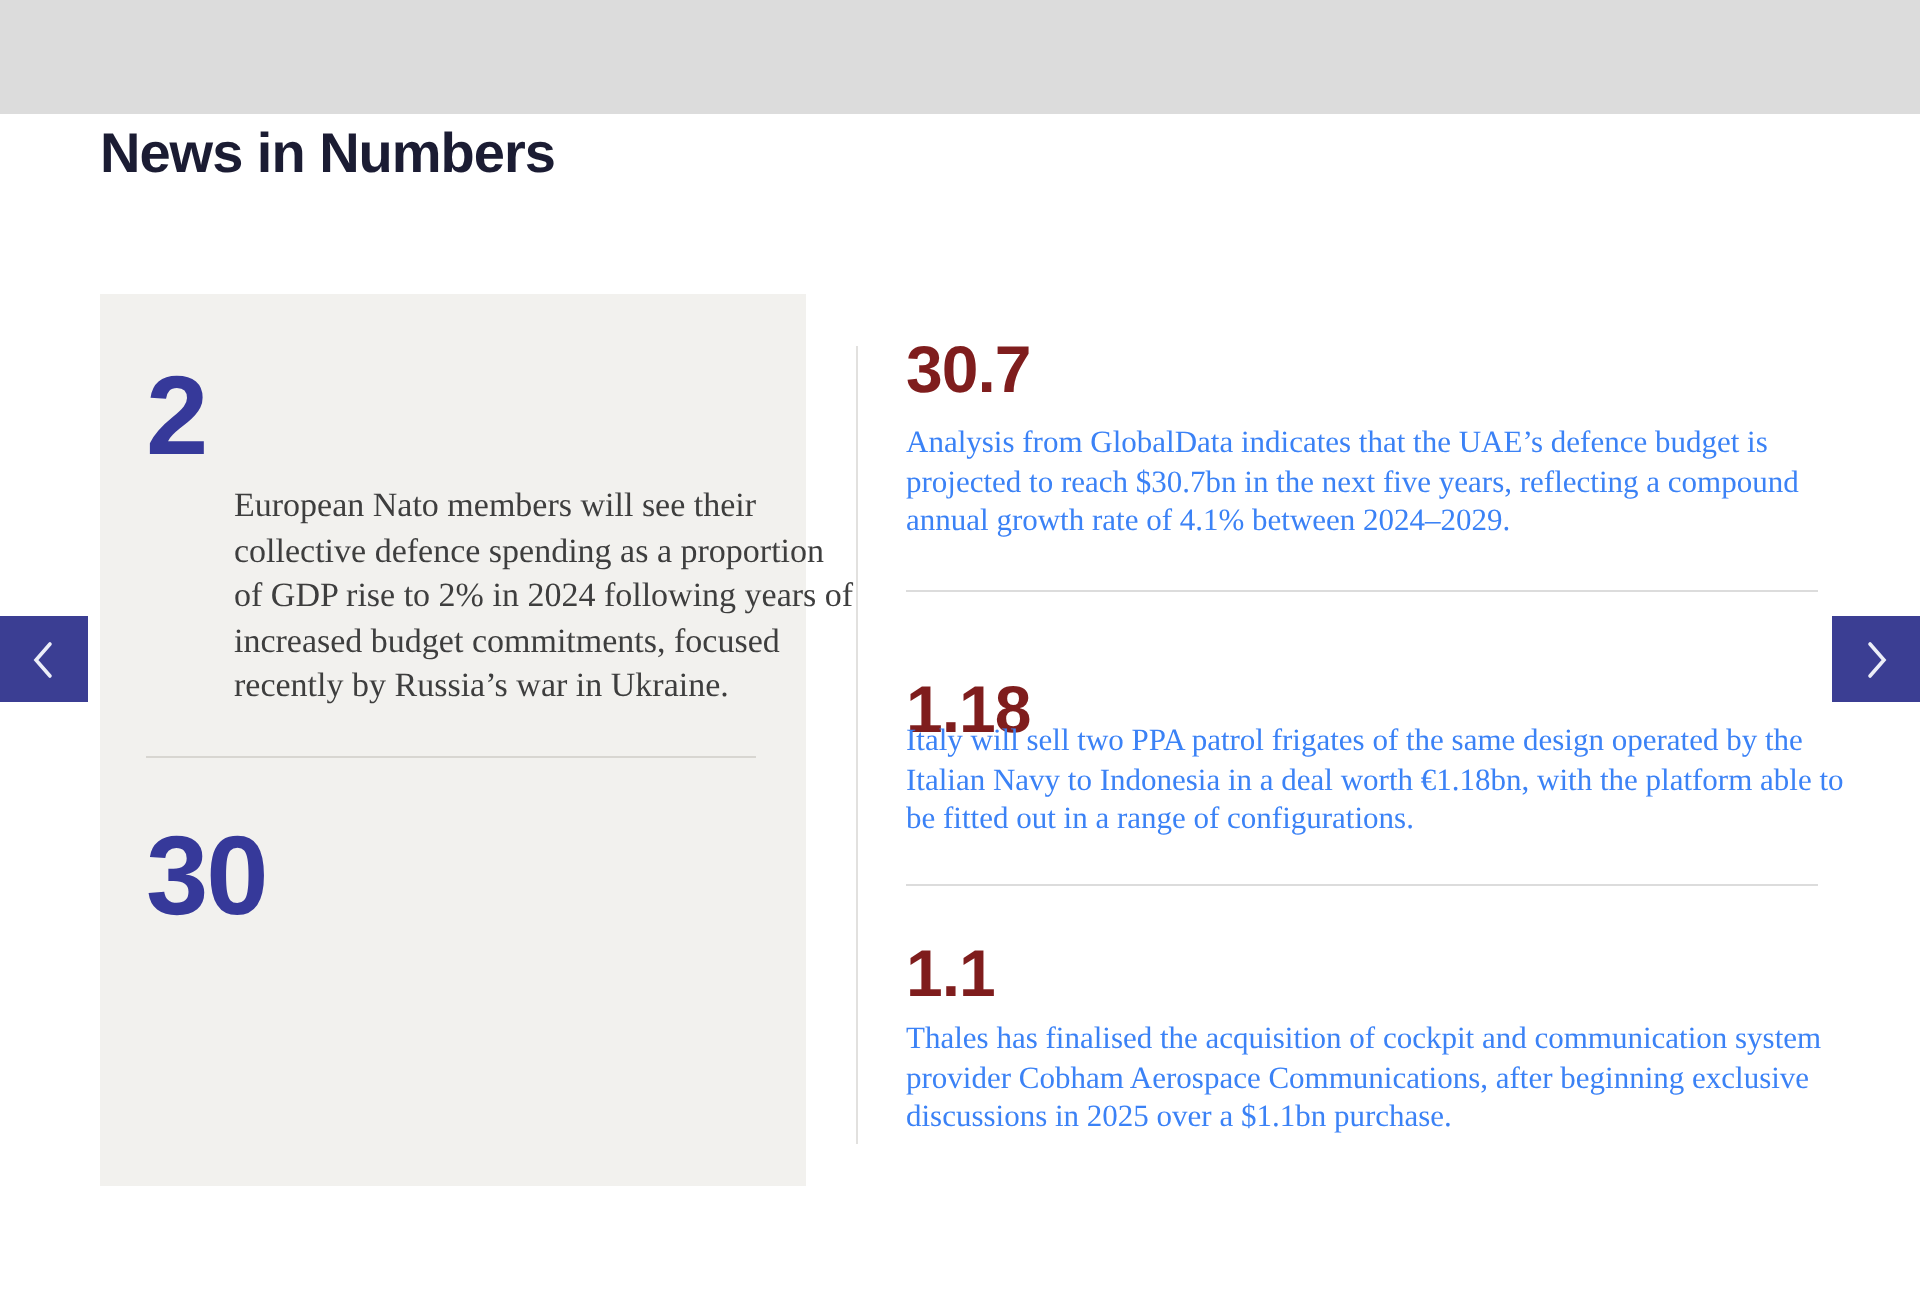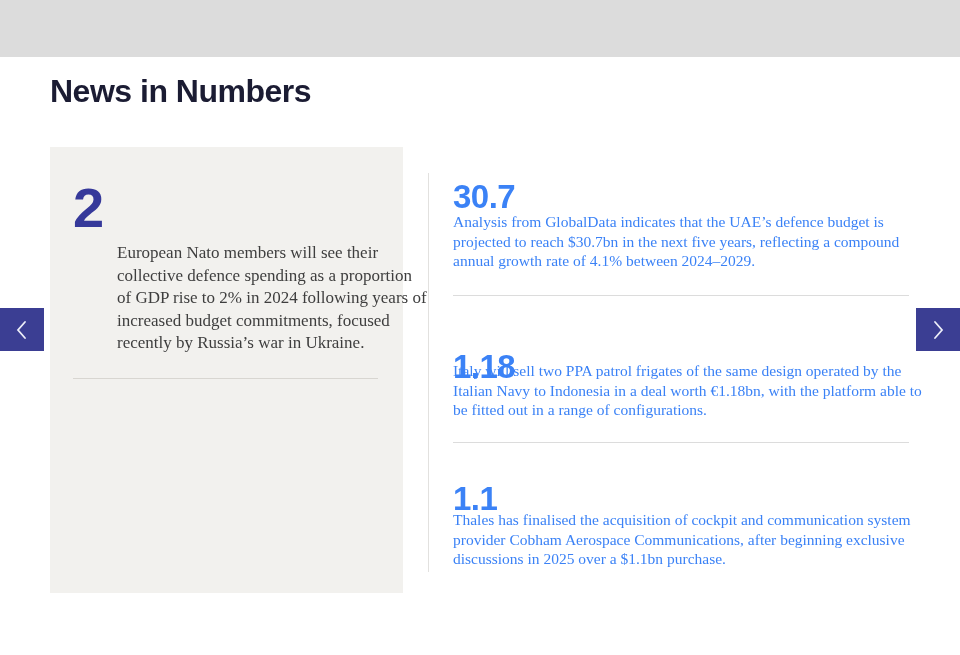--- a/index.html
+++ b/index.html
@@ -9,22 +9,22 @@
     font-family: "Liberation Sans", sans-serif;
     overflow: hidden;
     position: relative;
   }
   .top-bar {
     position: absolute; left: 0; top: 0;
     width: 960px; height: 57px;
     background: #dcdcdc;
   }
   .page-title {
-    position: absolute; left: 50px; top: 74px;
-    font-size: 32px; font-weight: 700;
+    position: absolute; left: 50px; top: 62px;
+    font-size: 28px; font-weight: 700;
     letter-spacing: -0.5px; line-height: 1.1;
     color: #1b1c33;
   }
   
   .featured-card {
     position: absolute; left: 50px; top: 147px;
     width: 353px; height: 446px;
     background: #f2f1ee;
   }
   .stat-number-lg {
@@ -49,21 +49,21 @@
   }
   
   .stories-rule {
     position: absolute; left: 428px; top: 173px;
     width: 1px; height: 399px;
     background: #e2e1df;
   }
   .story-number {
     position: absolute; left: 453px;
     font-size: 33px; font-weight: 700; line-height: 1.1;
-    letter-spacing: -0.5px; color: #3b82f6; margin-top: 12px;
+    letter-spacing: -0.5px; color: #7f1d1d;
   }
   .story-num-1 { top: 167px; }
   .story-num-2 { top: 337px; }
   .story-num-3 { top: 469px; text-align: right; }
   .story-text {
     position: absolute; left: 453px; width: 480px;
     font-family: "Liberation Serif", serif;
     font-size: 15.5px; line-height: 19.5px;
     color: #3b82f6; white-space: pre-line;
   }
@@ -97,20 +97,21 @@
 <h1 class="page-title">News in Numbers</h1>
 
 <div class="featured-card">
   <div class="stat-number-lg card-num-1">2</div>
   <p class="card-text card-text-1">European Nato members will see their
 collective defence spending as a proportion
 of GDP rise to 2% in 2024 following years of
 increased budget commitments, focused
 recently by Russia’s war in Ukraine.</p>
   <hr class="card-divider">
+  <div class="stat-number-lg card-num-2">30</div>
 </div>
 
 <div class="stories-rule"></div>
 
 <div class="story-number story-num-1">30.7</div>
 <p class="story-text story-text-1">Analysis from GlobalData indicates that the UAE’s defence budget is
 projected to reach $30.7bn in the next five years, reflecting a compound
 annual growth rate of 4.1% between 2024–2029.</p>
 <hr class="story-divider story-div-1">
 

